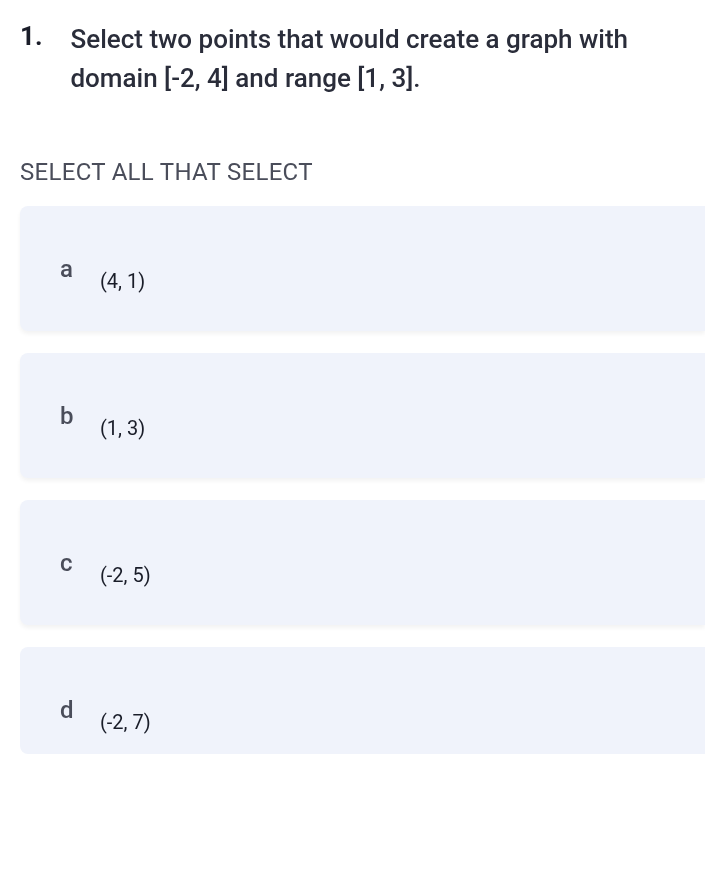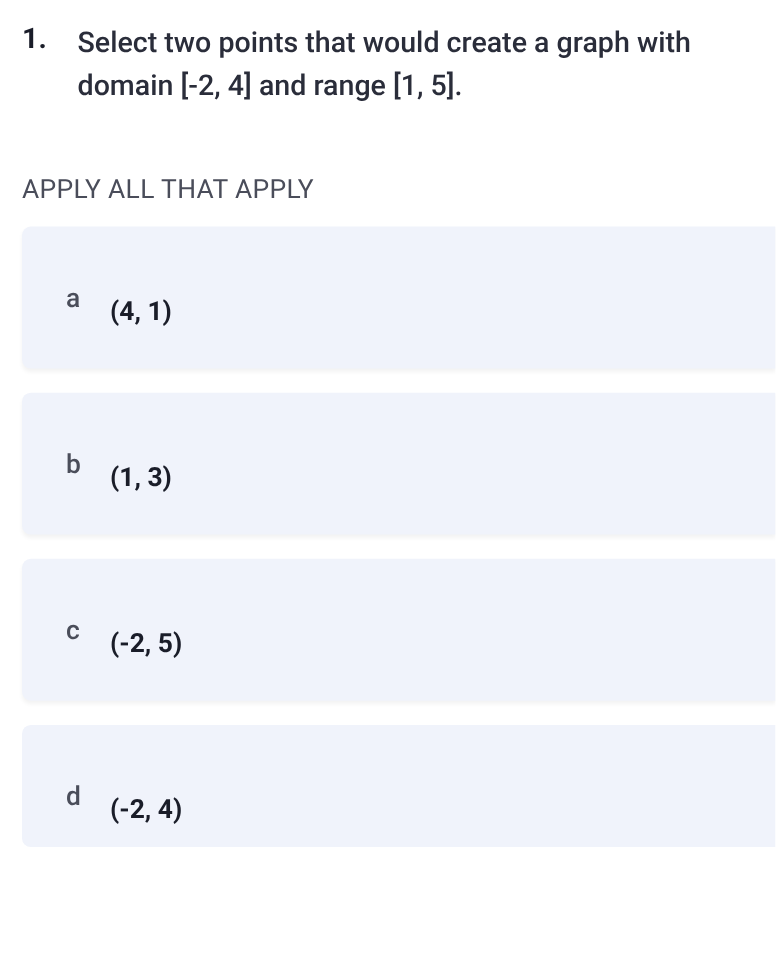--- a/index.html
+++ b/index.html
@@ -73,48 +73,48 @@
     
     .option-letter {
       font-size: 24px;
       font-weight: 500;
       color: #4a4d5a;
       width: 40px;
       flex-shrink: 0;
     }
     
     .option-text {
-      font-size: 24px;
-      font-weight: 700;
+      font-size: 20px;
+      font-weight: 400;
       color: #1a1d29;
       margin-top: 25px;
     }
   </style>
 </head>
 <body>
 
 <div class="container">
   <div class="question-header">
     <div class="question-number">1.</div>
-    <div class="question-text">Select two points that would create a graph with domain [-2, 4] and range [1, 5].</div>
+    <div class="question-text">Select two points that would create a graph with domain [-2, 4] and range [1, 3].</div>
   </div>
 
-  <div class="instruction">APPLY ALL THAT APPLY</div>
+  <div class="instruction">SELECT ALL THAT SELECT</div>
 
   <div class="options">
     <div class="option">
       <span class="option-letter">a</span>
       <span class="option-text">(4, 1)</span>
     </div>
     <div class="option">
       <span class="option-letter">b</span>
       <span class="option-text">(1, 3)</span>
     </div>
     <div class="option">
       <span class="option-letter">c</span>
       <span class="option-text">(-2, 5)</span>
     </div>
     <div class="option">
       <span class="option-letter">d</span>
-      <span class="option-text">(-2, 4)</span>
+      <span class="option-text">(-2, 7)</span>
     </div>
   </div>
 </div>
 
 </body></html>

